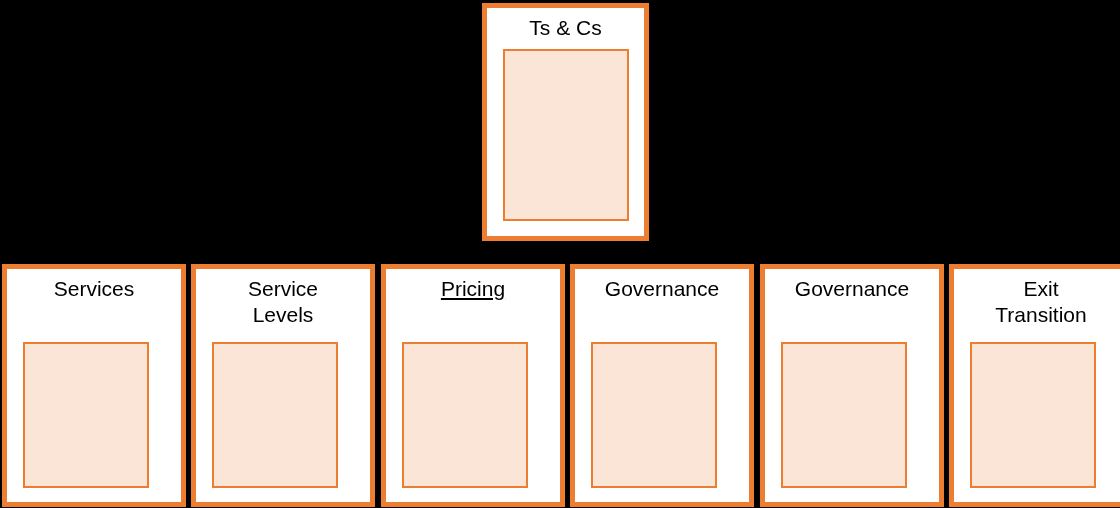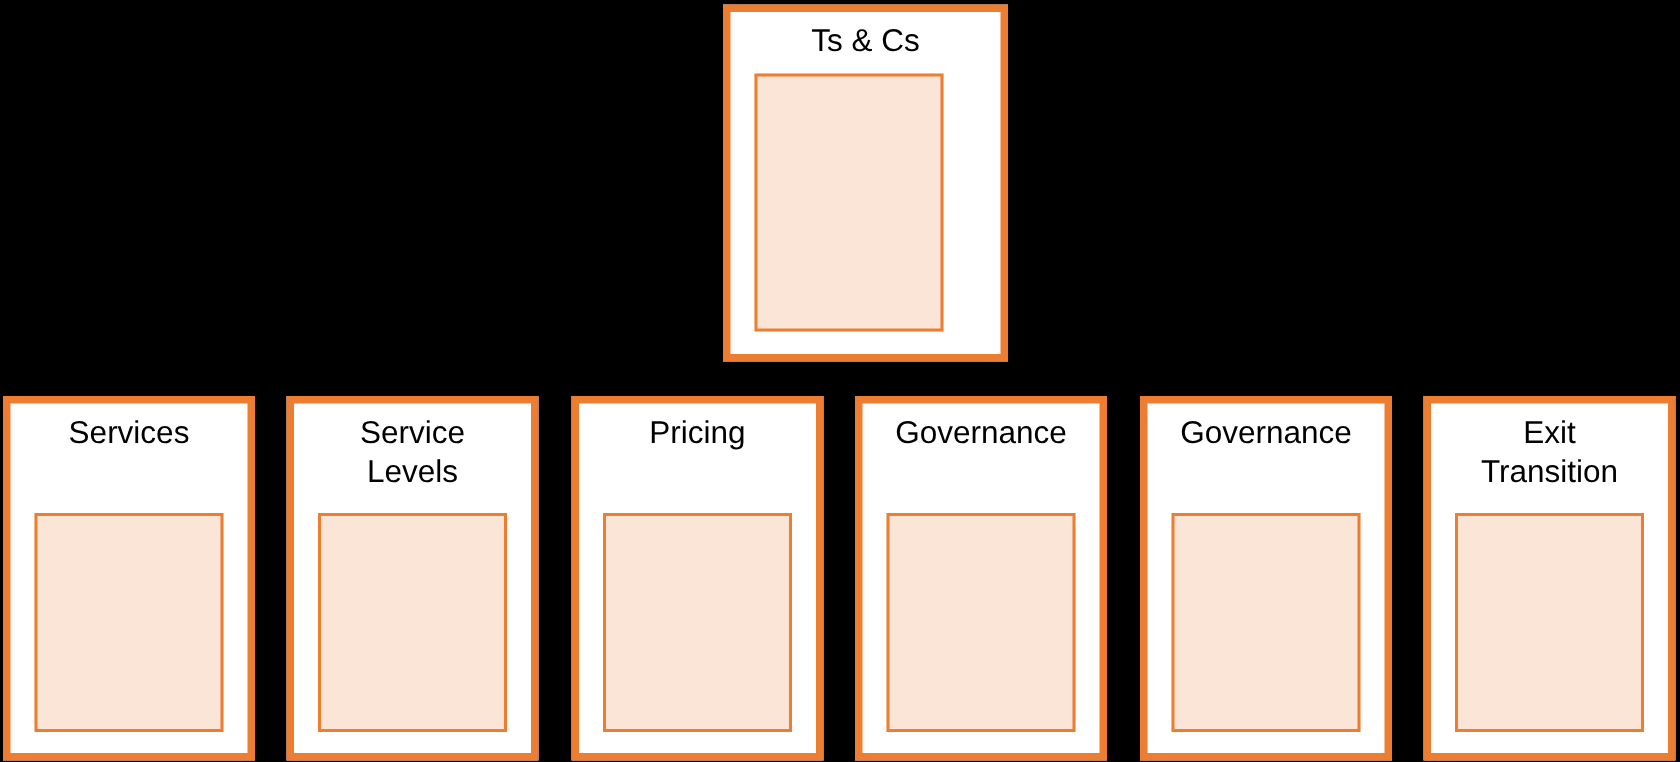--- a/index.html
+++ b/index.html
@@ -26,27 +26,27 @@
     color: var(--text, #000000);
   }
   .placeholder {
     position: absolute;
     left: 16px;
     width: 126px;
     background: var(--fill, #FBE5D6);
     border: 2px solid var(--accent, #ED7D31);
     box-sizing: border-box;
   }
-  .card.root { left: 482px; top: 3px; width: 190px; height: 238px; }
+  .card.root { left: 482px; top: 3px; width: 167px; height: 238px; }
   .card.root .placeholder { top: 41px; height: 172px; }
-  .card.child { top: 264px; width: 168px; height: 243px; }
+  .card.child { top: 264px; width: 184px; height: 243px; }
   .card.child .placeholder { top: 73px; height: 146px; }
   .card.c0 { left: 2px; }
   .card.c1 { left: 191px; }
-  .card.c2 { left: 381px; }
+  .card.c2 { left: 381px; text-decoration: underline; }
   .card.c3 { left: 570px; }
   .card.c4 { left: 760px; }
   .card.c5 { left: 949px; }
 </style>
 </head>
 <body>
 
 <div class="card root">
   <div class="card-title">Ts &amp; Cs</div>
   <div class="placeholder"></div>

